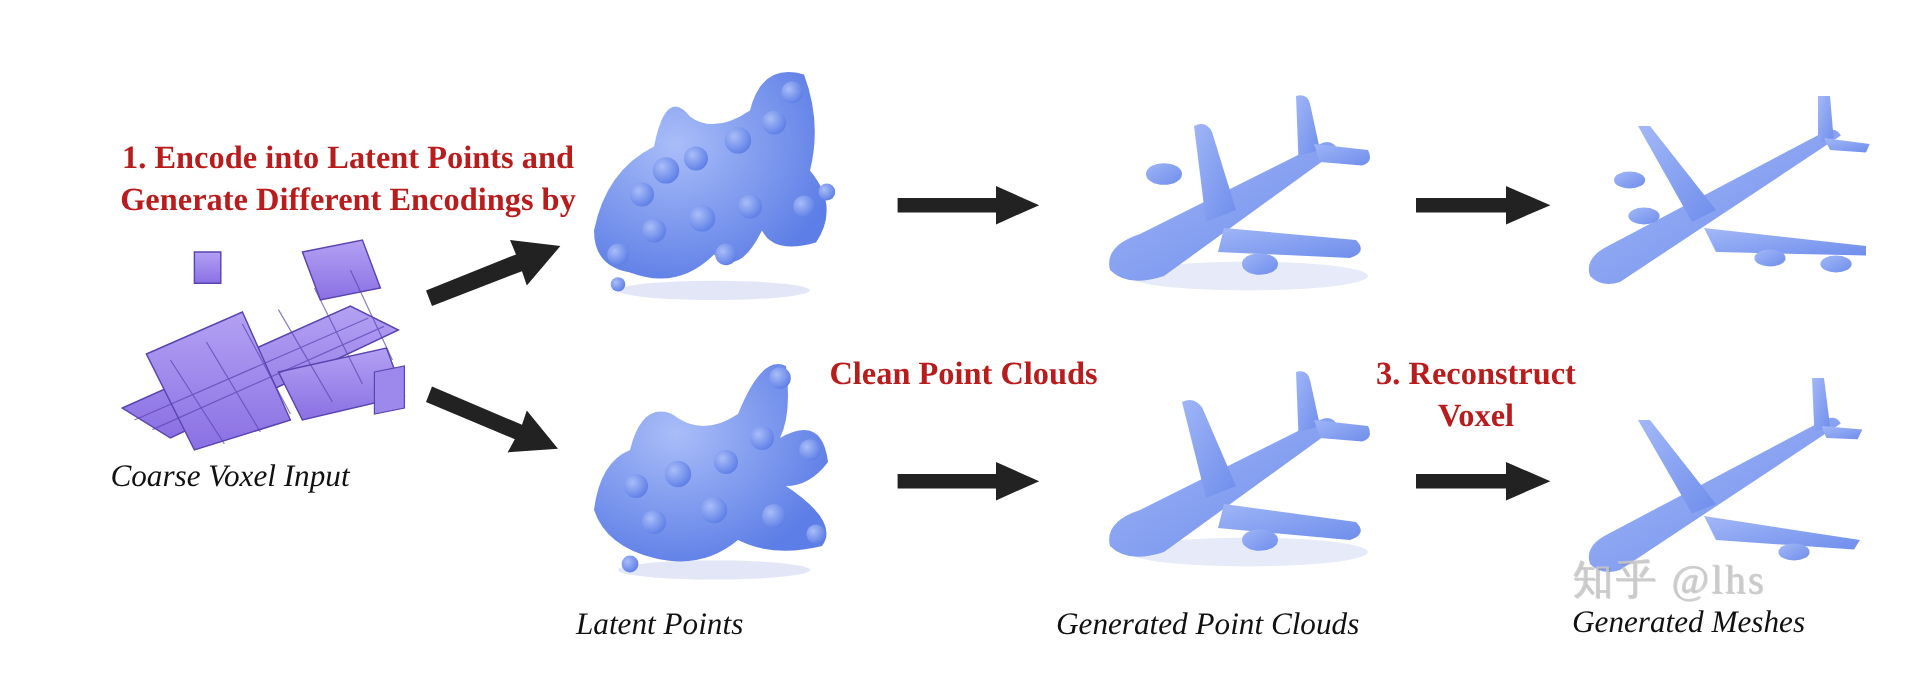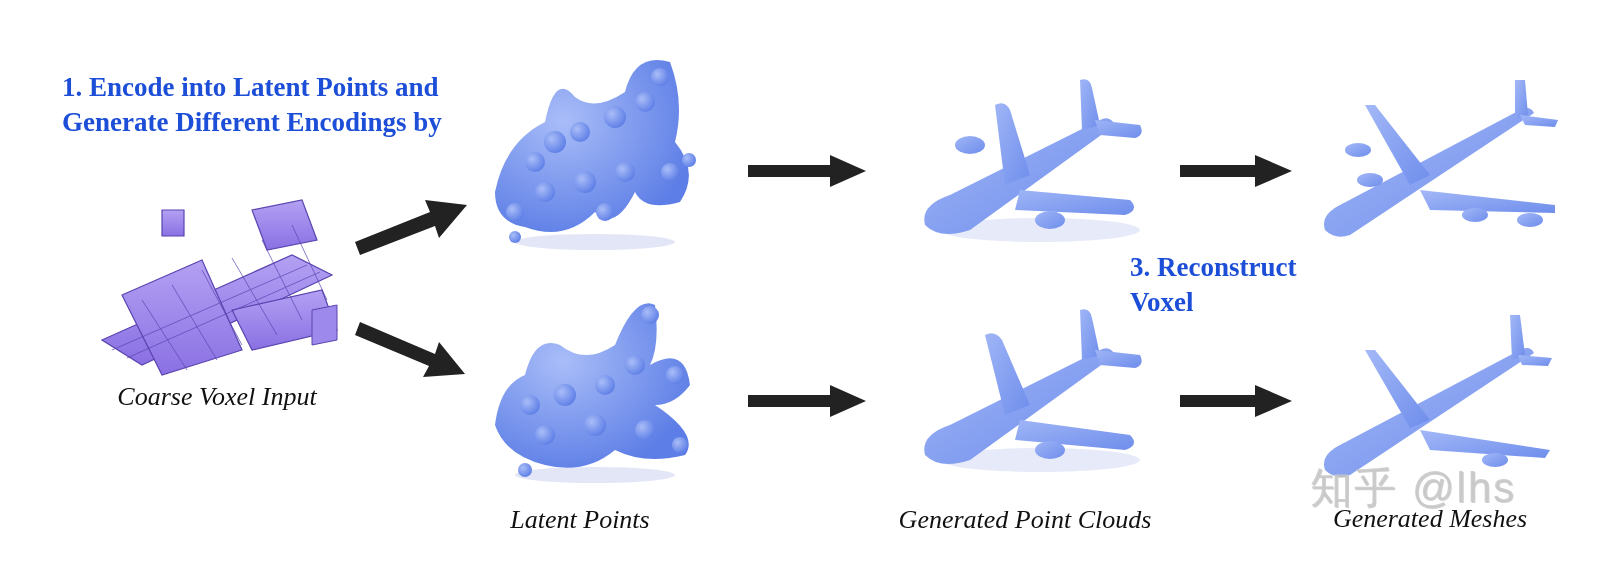--- a/index.html
+++ b/index.html
@@ -1,31 +1,32 @@
 <!DOCTYPE html>
 <html><head>
 <meta charset="utf-8">
 <style>
   html, body { margin:0; padding:0; background:#ffffff; }
   body { width:1601px; height:562px; position:relative; overflow:hidden; font-family:"Liberation Serif", "DejaVu Serif", serif; color:#111; }
-  .step-title { position:absolute; font-weight:bold; font-size:27px; line-height:35px; color:#1d4ed8; }
+  .step-title { position:absolute; font-weight:bold; font-size:27px; line-height:35px; text-align:center; color:#b91c1c;margin-top:44px; }
   .step-title .em { font-style:italic; display:block; }
-  .caption { position:absolute; font-style:italic; font-size:26px; color:#111; white-space:nowrap; text-align:center; }
-  .watermark { position:absolute; font-family:Liberation Sans, sans-serif; font-size:42px; color:rgba(200,200,200,0.85); letter-spacing:2px; white-space:nowrap; text-shadow:1px 1px 0 rgba(120,120,120,0.35); }
+  .caption { position:absolute; font-style:italic; font-size:26px; color:#111; white-space:nowrap; text-align:left; }
+  .watermark { position:absolute; font-family:Liberation Serif, serif; font-size:34px; color:rgba(200,200,200,0.85); letter-spacing:2px; white-space:nowrap; text-shadow:1px 1px 0 rgba(120,120,120,0.35); }
   svg { position:absolute; overflow:visible; }
 </style>
 </head>
 <body>
 
 <div class="step-title" style="left:62px; top:70px; width:456px;">
   <span style="display:block">1. Encode into Latent Points and</span>
   <span style="display:block">Generate Different Encodings by</span>
 </div>
 
 <div class="step-title" style="left:672px; top:250px; width:262px;">
+  <span style="display:block">Clean Point Clouds</span>
 </div>
 
 <div class="step-title" style="left:1130px; top:250px; width:200px;">
   <span style="display:block">3. Reconstruct</span>
   <span style="display:block">Voxel</span>
 </div>
 
 <svg width="260" height="180" style="left:92px; top:200px;" viewBox="0 0 260 180">
   <defs>
     <linearGradient id="vx" x1="0" y1="0" x2="0" y2="1">

